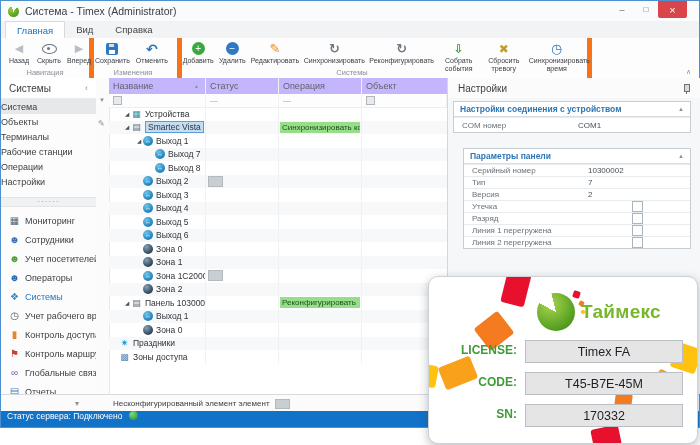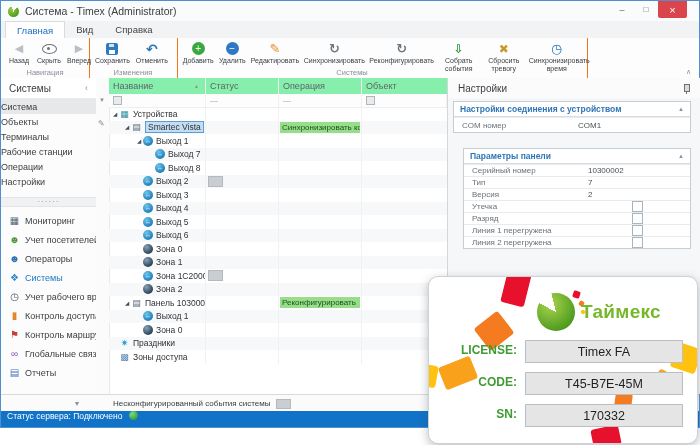--- a/index.html
+++ b/index.html
@@ -21,21 +21,21 @@
 
   
   .tabstrip{position:absolute;left:0;top:20px;right:0;height:17px;background:#f2f3f4;border-bottom:1px solid #e0e2e5;display:flex;padding-left:4px}
   .tab{padding:0 11px;font-size:9.5px;display:flex;align-items:center;color:#444}
   .tab.active{background:#fff;border:1px solid #d8dbde;border-bottom:none;color:#1b6ec2}
 
   
   .ribbon{position:absolute;left:0;top:37px;right:0;height:40px;background:#fdfdfe;border-bottom:1px solid #d6d9dc}
   .rgroup{position:absolute;top:0;height:40px}
   .rg0{left:0;width:88px}.rg1{left:88px;width:88px}.rg2{left:176px;width:410px}
-  .rgroup{border-right:1px solid #f97316}
+  .rgroup{border-right:5px solid #f97316}
   .rbtns{display:flex;align-items:flex-start;padding:2px 0 0 3px}
   .rbtn{display:flex;flex-direction:column;align-items:center;padding:1px 3px 0;min-width:24px}
   .ric{height:15px;display:flex;align-items:center;justify-content:center;font-size:13px}
   .rlabel{font-size:7px;line-height:8px;color:#3c4043;text-align:center;margin-top:1px;white-space:nowrap}
   .rbtn.wrap .rlabel{white-space:normal;width:40px}
   .rbtn.wrapw .rlabel{white-space:normal;width:56px}
   .rgl{position:absolute;bottom:1px;left:0;width:100%;text-align:center;font-size:7.5px;color:#8a9098}
   .rg2 .rgl{width:350px}
   .i-back::before{content:"◀";color:#b9bfc6;font-size:11px}
   .i-fwd::before{content:"▶";color:#b9bfc6;font-size:11px}
@@ -81,21 +81,21 @@
   .m-global::before{content:"∞";color:#8a62b0}
   .m-reports::before{content:"▤";color:#3f72b8}
 
   
   .tree{position:absolute;left:95px;top:77px;width:351px;height:316px;background:#fff;overflow:hidden}
   .gutter{position:absolute;left:0;top:0;bottom:0;width:13px;background:#fbfbfc;border-right:1px solid #e6e8ea}
   .funnel{position:absolute;left:3px;top:19px;font-size:6px;color:#8a9098}
   .funnel::before{content:"▼"}
   .gpencil{position:absolute;left:2px;top:41px;font-size:8px;color:#8a9098}
   .gpencil::before{content:"✎"}
-  .thead{position:absolute;left:13px;right:0;top:0;height:16px;display:flex;border-bottom:1px solid #e0e3e6;background:#86efac}
+  .thead{position:absolute;left:13px;right:0;top:0;height:16px;display:flex;border-bottom:1px solid #e0e3e6;background:#c4b5fd}
   .th{display:flex;align-items:center;padding-left:4px;font-size:9px;color:#5f646a;border-right:1px solid #eceef0;box-sizing:border-box}
   .w-name{width:97px}.w-st{width:73px}.w-op{width:83px}.w-ob{flex:1;border-right:none}
   .sort{margin-left:auto;margin-right:6px;font-size:5px;color:#8a9098}
   .sort::before{content:"▲"}
   .tfilter{position:absolute;left:13px;right:0;top:16px;height:13px;display:flex;border-bottom:1px solid #eceef0;background:#fdfdfe}
   .tf{display:flex;align-items:center;border-right:1px solid #f0f1f3;box-sizing:border-box;font-size:8px;color:#9aa0a6;padding-left:4px}
   .fic{width:7px;height:7px;border:1px solid #b0b6bc;background:#e8eaec}
   .trows{position:absolute;left:13px;right:0;top:29px}
   .trow{display:flex;height:13.5px;align-items:center}
   .trow:nth-child(even){background:#f7f8f9}
@@ -270,20 +270,24 @@
     <div class="sb-item">Рабочие станции</div>
     <div class="sb-item">Операции</div>
     <div class="sb-item">Настройки</div>
     <div class="sb-grip"></div>
     <div class="sb-mods">
       <div class="sb-mod">
           <span class="mic m-monitor"></span>
           <span>Мониторинг</span>
         </div>
       <div class="sb-mod">
+          <span class="mic m-staff"></span>
+          <span>Сотрудники</span>
+        </div>
+      <div class="sb-mod">
           <span class="mic m-visitors"></span>
           <span>Учет посетителей</span>
         </div>
       <div class="sb-mod">
           <span class="mic m-operators"></span>
           <span>Операторы</span>
         </div>
       <div class="sb-mod active">
           <span class="mic m-systems"></span>
           <span>Системы</span>
@@ -330,21 +334,21 @@
           <span class="fic"></span>
         </div>
       <div class="tf w-st">—</div>
       <div class="tf w-op">—</div>
       <div class="tf w-ob">
           <span class="fic"></span>
         </div>
     </div>
     <div class="trows">
       <div class="trow">
-        <div class="tc name w-name" style="padding-left:2px">
+        <div class="tc name w-name" style="padding-left:14px">
             <span class="tw"></span>
             <span class="icg net"></span>
             <span>Устройства</span>
           </div>
         <div class="tc w-st"></div>
           <div class="tc w-op"></div>
           <div class="tc w-ob"></div>
       </div>
       <div class="trow">
         <div class="tc name w-name" style="padding-left:14px">
@@ -576,21 +580,21 @@
         <div class="sl">Линия 2 перегружена</div>
         <div class="sv">
             <span class="cb"></span>
           </div>
       </div>
     </div>
   </div>
 
   <div class="bottomstrip">
     <span class="bs-chev"></span>
-    <span class="legend">Несконфигурированный события системы</span>
+    <span class="legend">Несконфигурированный элемент элемент</span>
     <span class="legend-swatch"></span>
   </div>
 
   <div class="statusbar">
     <span>Статус сервера: Подключено</span>
     <span class="dot"></span>
   </div>
 
 </div>
 

